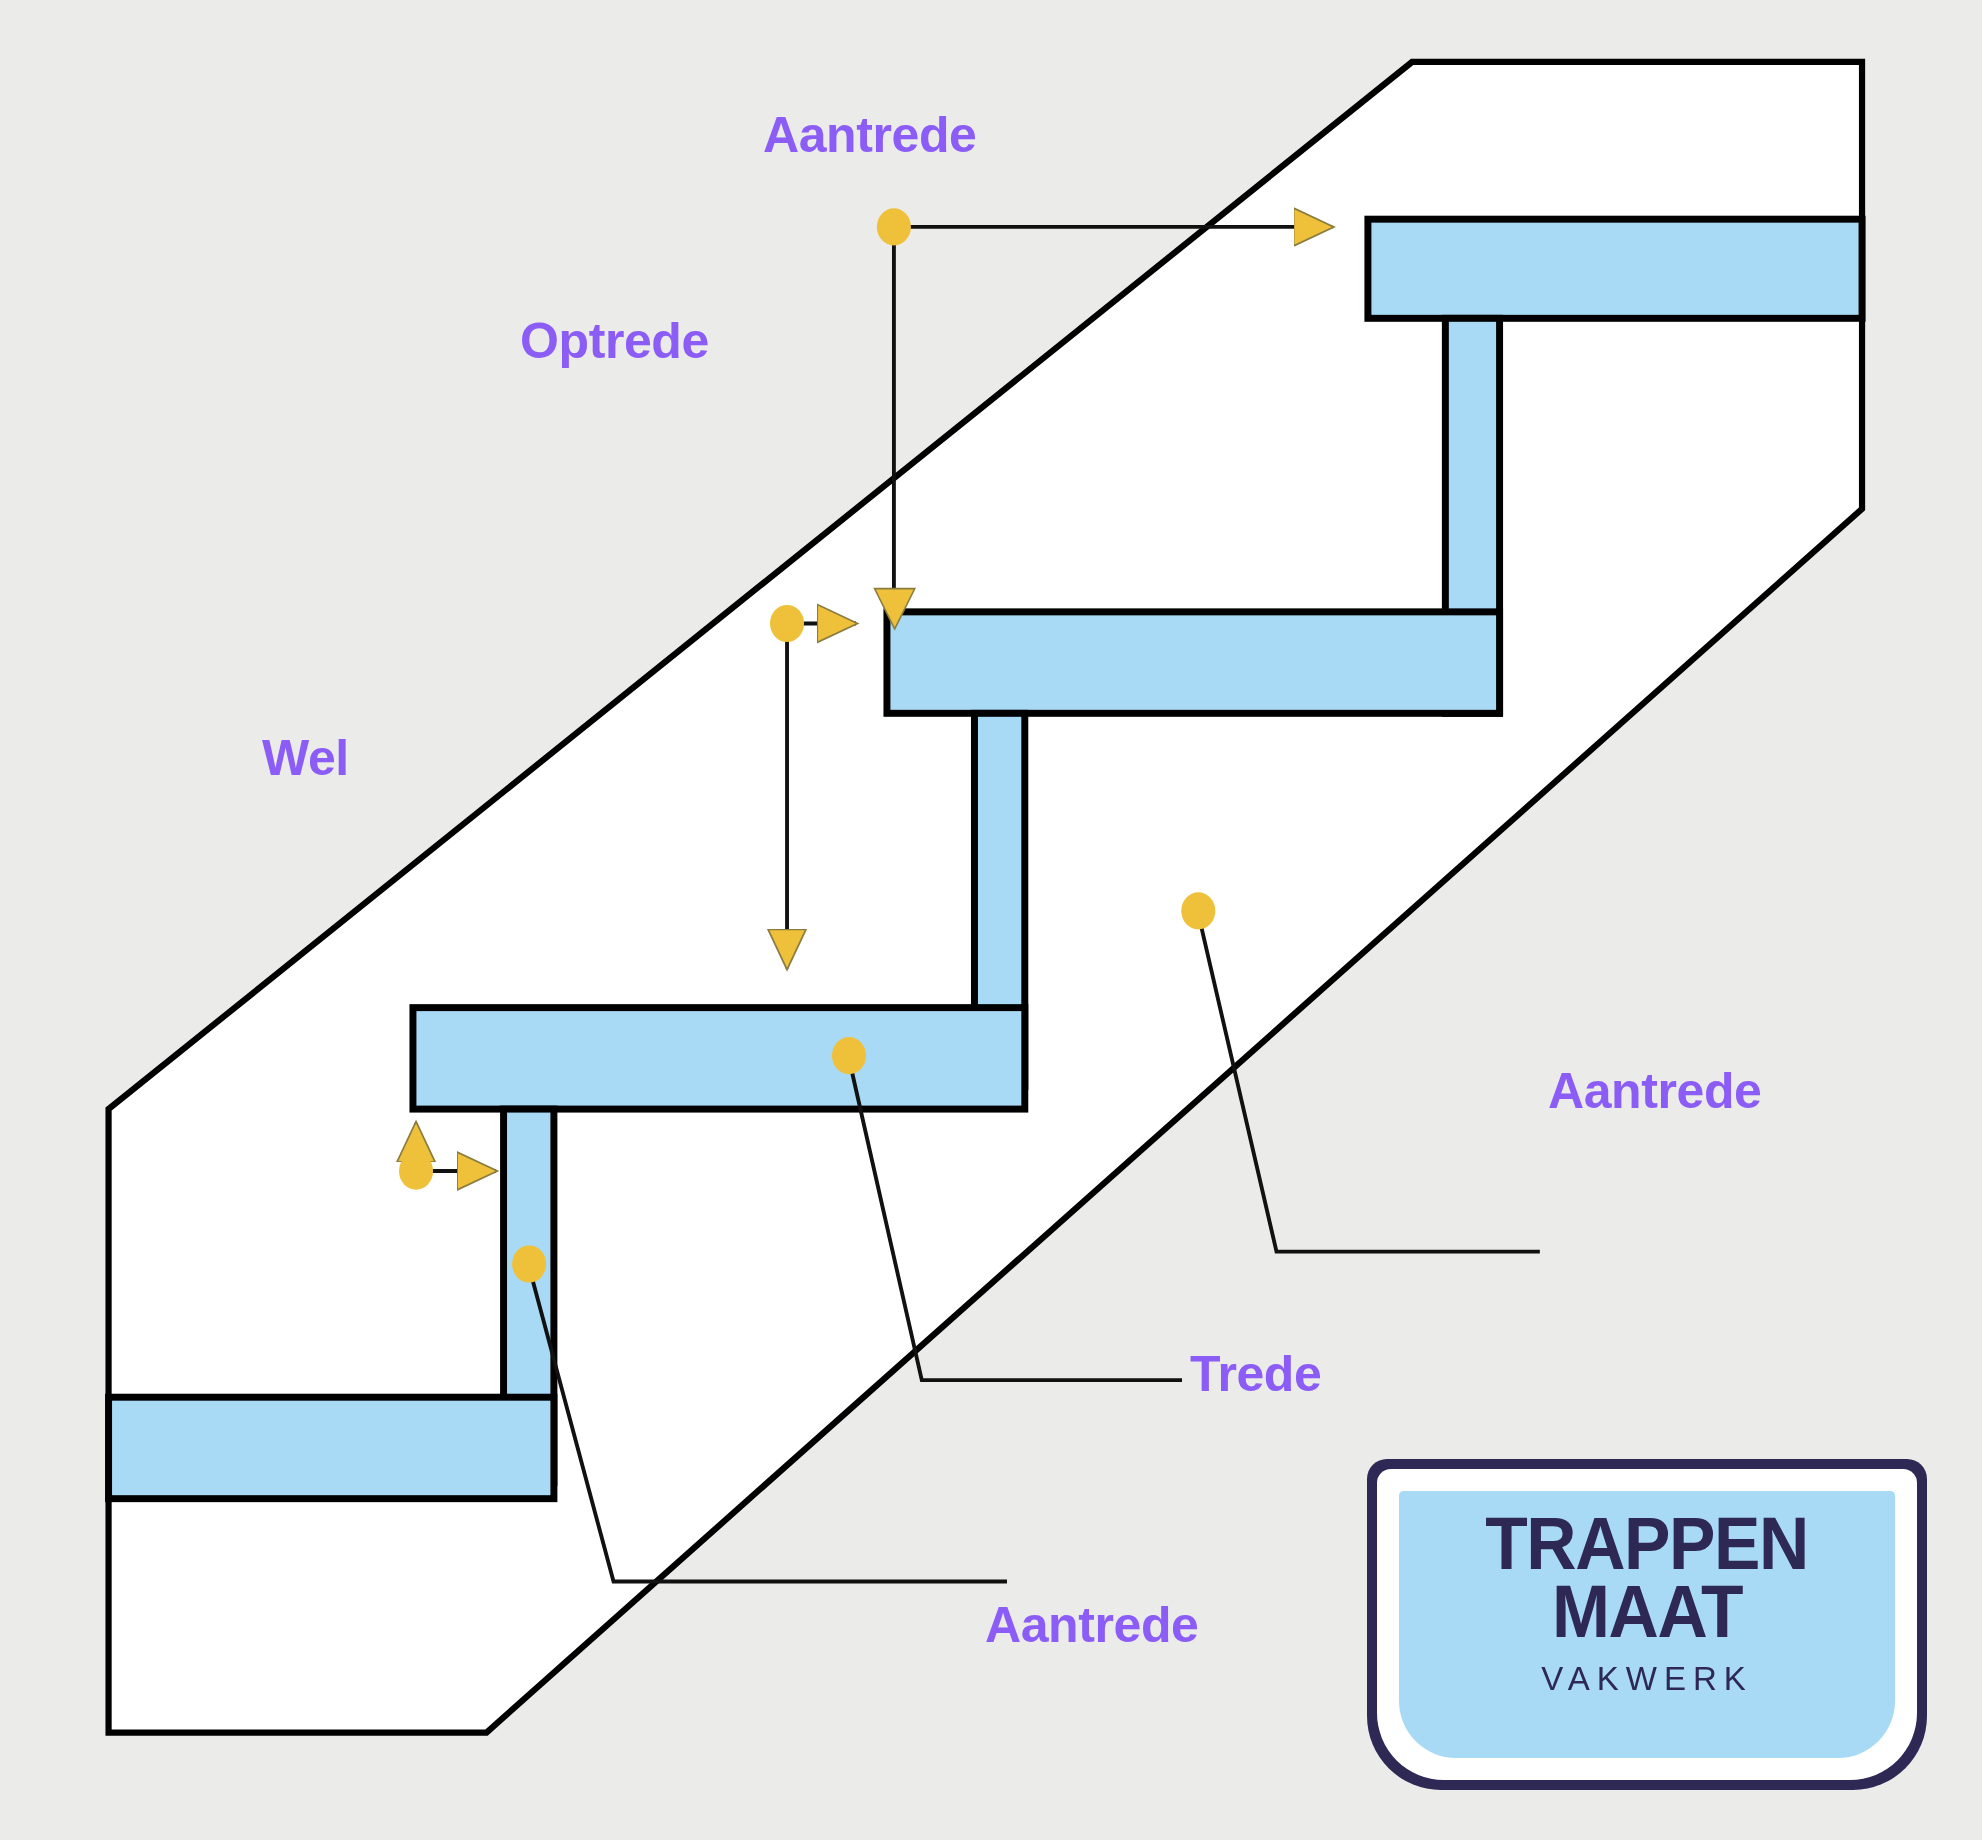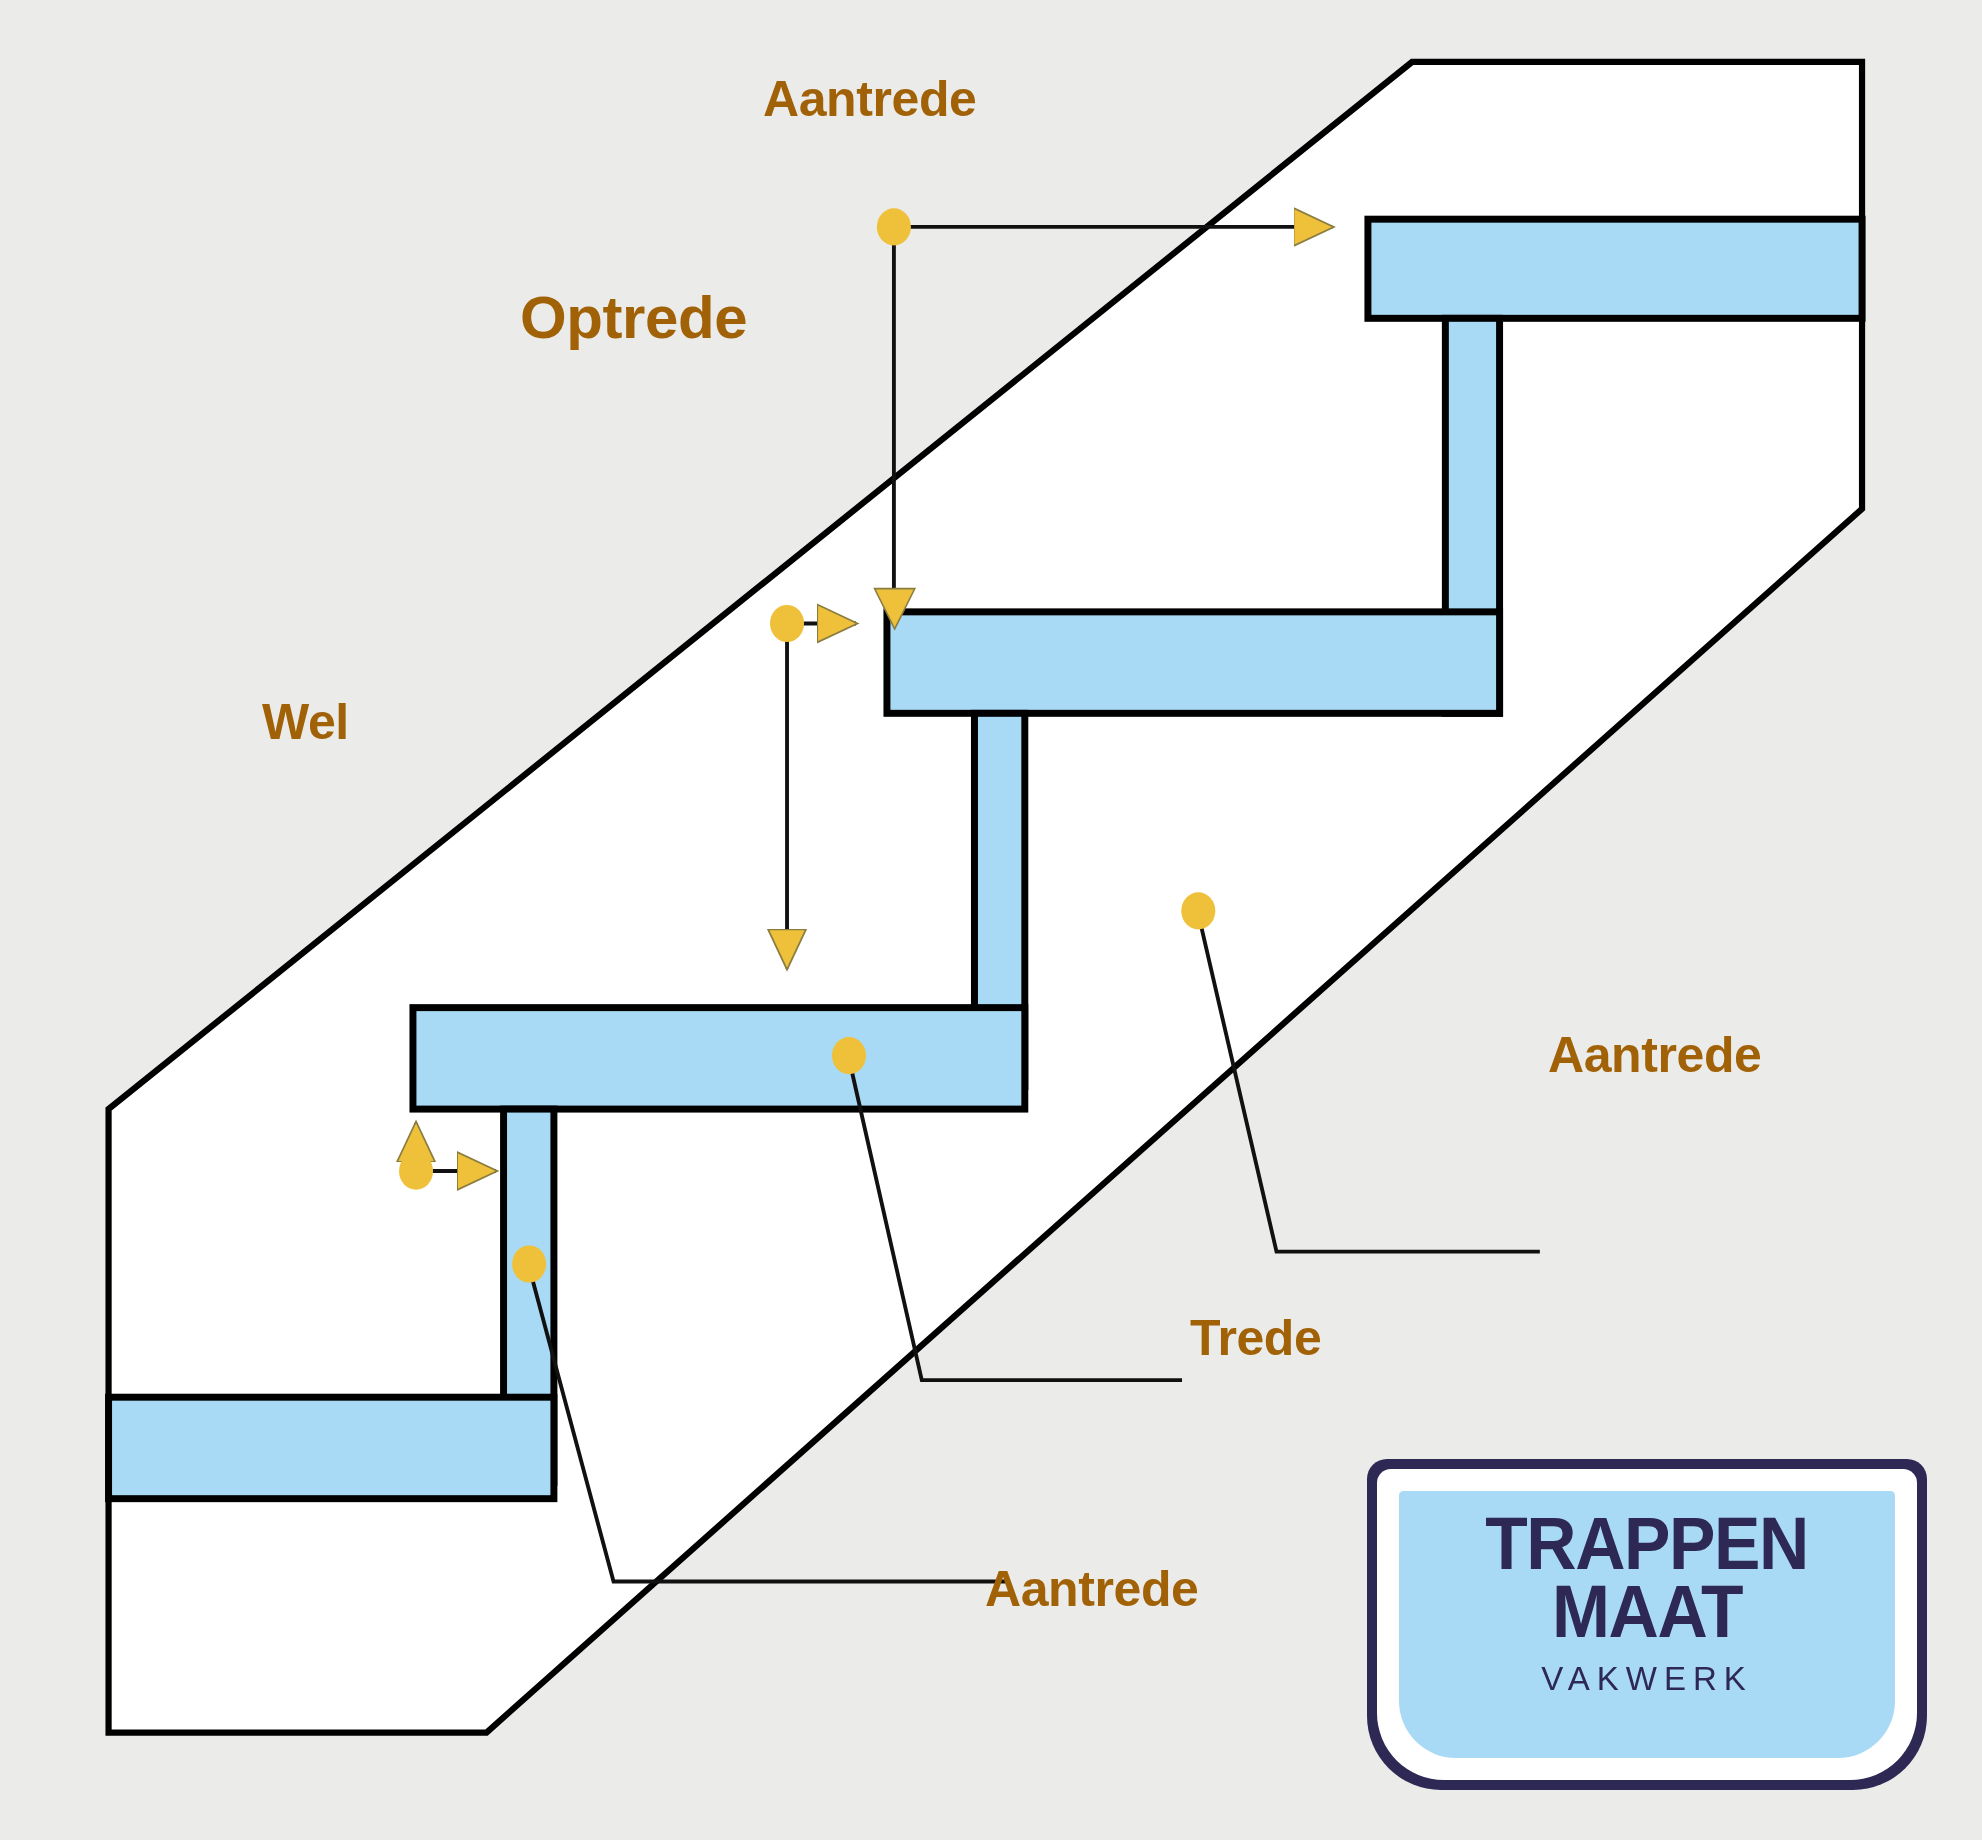--- a/index.html
+++ b/index.html
@@ -17,28 +17,29 @@
     overflow: hidden;
   }
   #stage {
     position: absolute;
     inset: 0;
     width: 1983px;
     height: 1841px;
   }
   .label {
     position: absolute;
-    color: #a16207;
+    color: #8b5cf6;
     font-family: "Liberation Sans", sans-serif;
     font-weight: bold;
     white-space: nowrap;
     letter-spacing: -0.4px;
+    margin-top: 36px;
   }
   #lbl-aantrede { left: 763px;  top: 70px;   font-size: 50px; }
-  #lbl-optrede  { left: 520px;  top: 283px;  font-size: 60px; }
+  #lbl-optrede  { left: 520px;  top: 276px;  font-size: 50px; }
   #lbl-wel      { left: 262px;  top: 693px;  font-size: 50px; }
   #lbl-trapboom { left: 1548px; top: 1026px; font-size: 50px; }
   #lbl-trede    { left: 1190px; top: 1309px; font-size: 50px; }
   #lbl-stootbord{ left: 985px; top: 1560px; font-size: 50px; }
 
   
   #logo {
     position: absolute;
     left: 1367px;
     top: 1459px;

